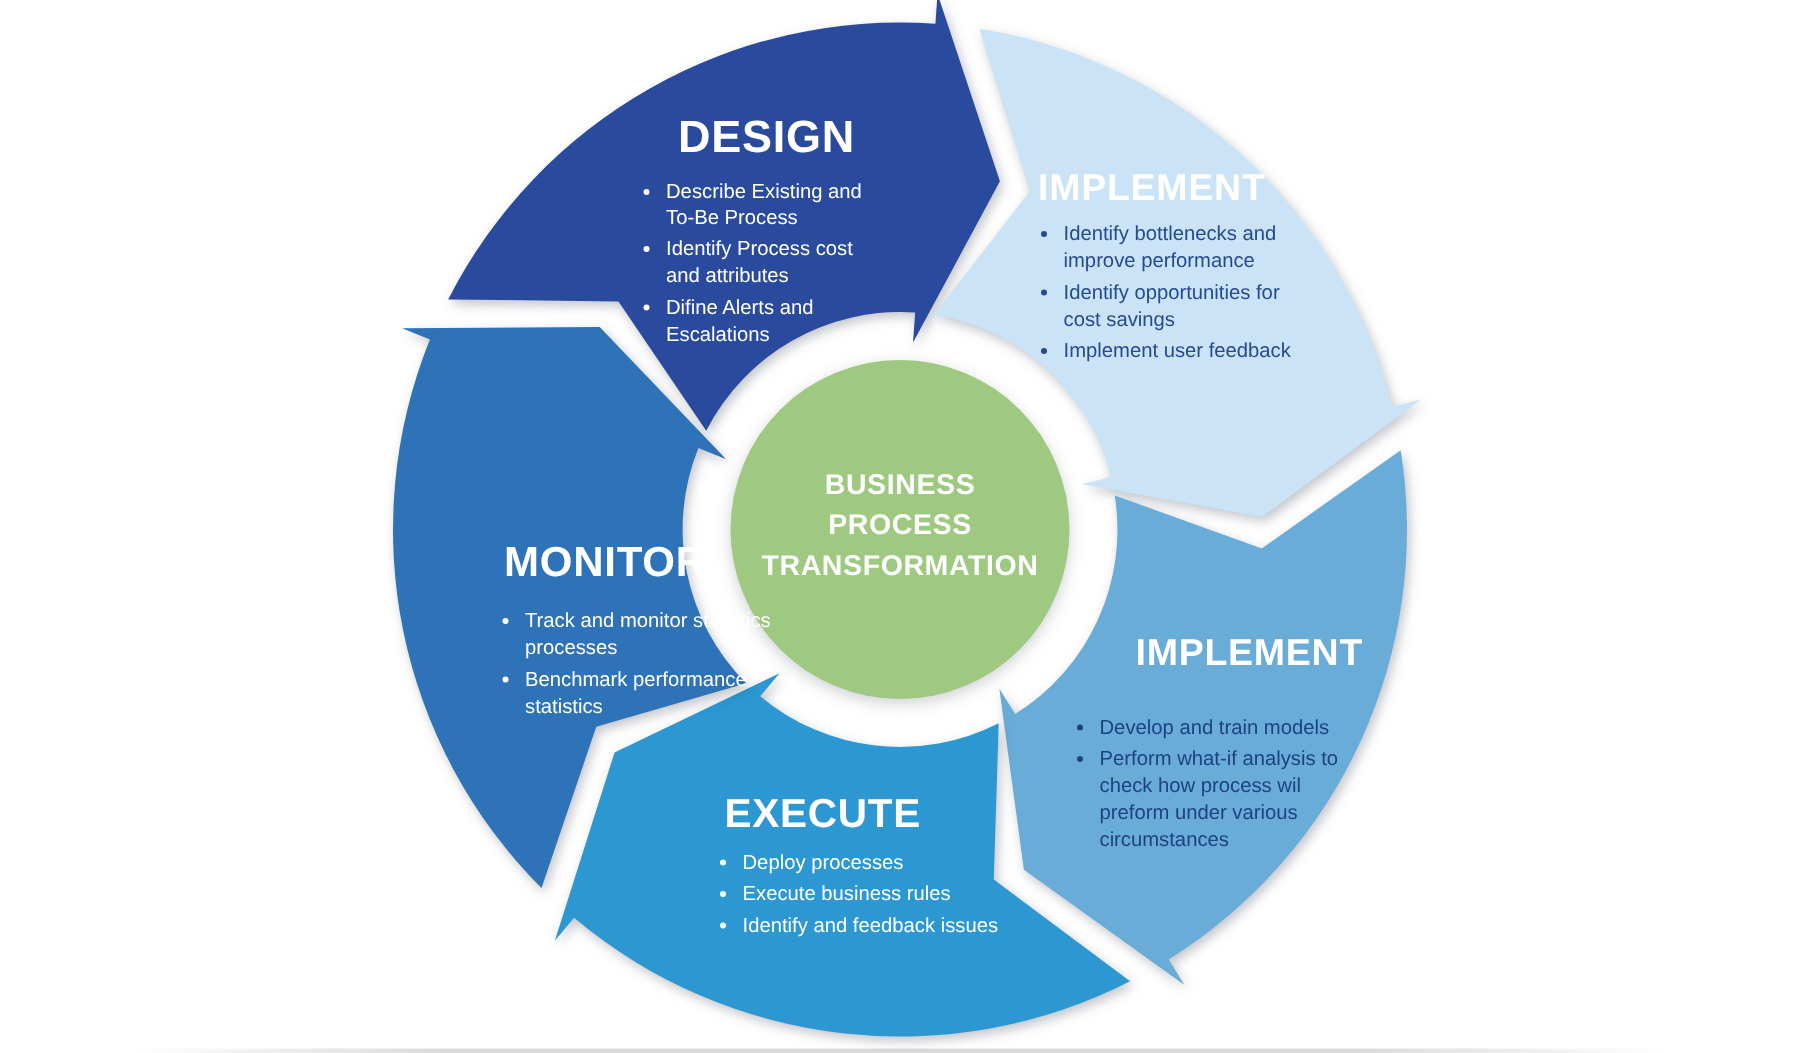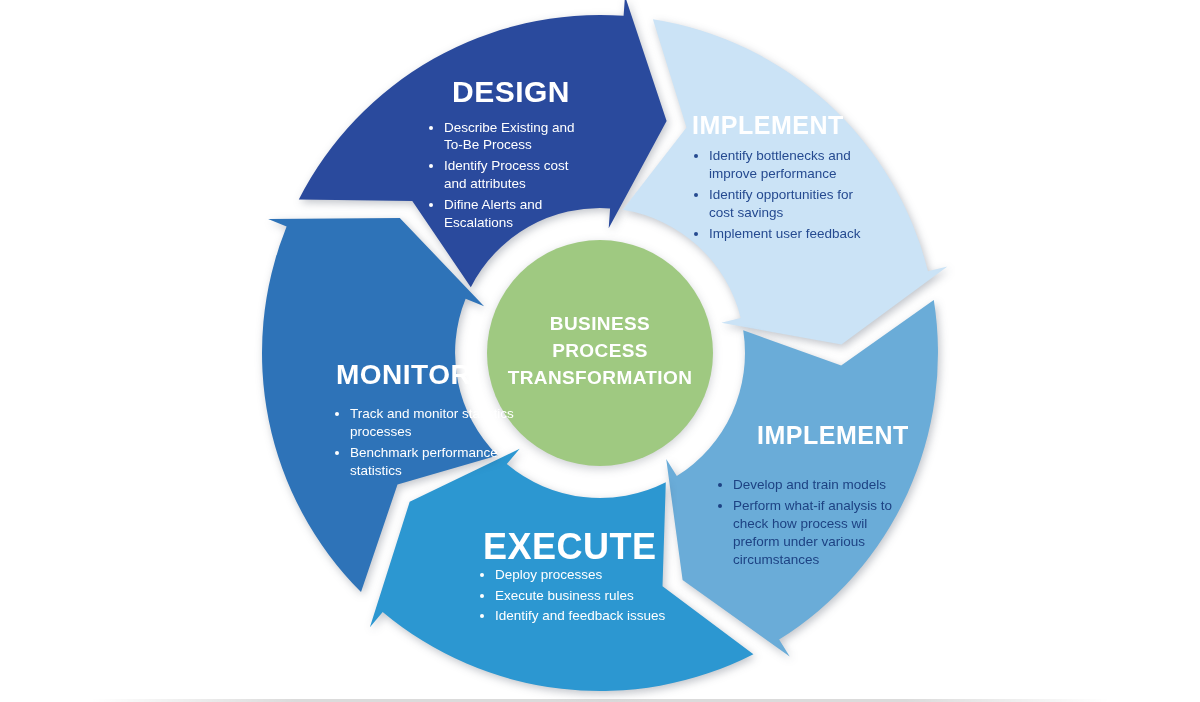--- a/index.html
+++ b/index.html
@@ -18,21 +18,21 @@
   .design h2 { font-size:30px; margin:0 0 11px 25px; }
   .design ul { width:152px; }
 
   .optimize    { left:692px; top:112px; width:184px; }
   .optimize h2 { font-size:25px; margin:0 0 9px 0; }
 
   .implement    { left:716px; top:422px; width:196px; }
   .implement h2 { font-size:25px; margin:0 0 28px 41px; }
 
   .execute    { left:478px; top:528px; width:212px; }
-  .execute h2 { font-size:36px; margin:0 0 0 5px; }
+  .execute h2 { font-size:27px; margin:0 0 10px 5px; }
 
   .monitor    { left:293px; top:360px; width:192px;margin-left:40px; }
   .monitor h2 { font-size:28px; margin:0 0 16px 3px; }
 
   .center-label { position:absolute; left:460px; top:311px; width:280px;
                   text-align:center; color:#ffffff; font-weight:bold;
                   font-size:19px; line-height:1.42; letter-spacing:.4px; }
 
   .bottom-edge { position:absolute; left:90px; right:90px; bottom:0; height:3px;
                  background:linear-gradient(to right, rgba(0,0,0,0), rgba(0,0,0,.14) 20%, rgba(0,0,0,.14) 80%, rgba(0,0,0,0)); }

